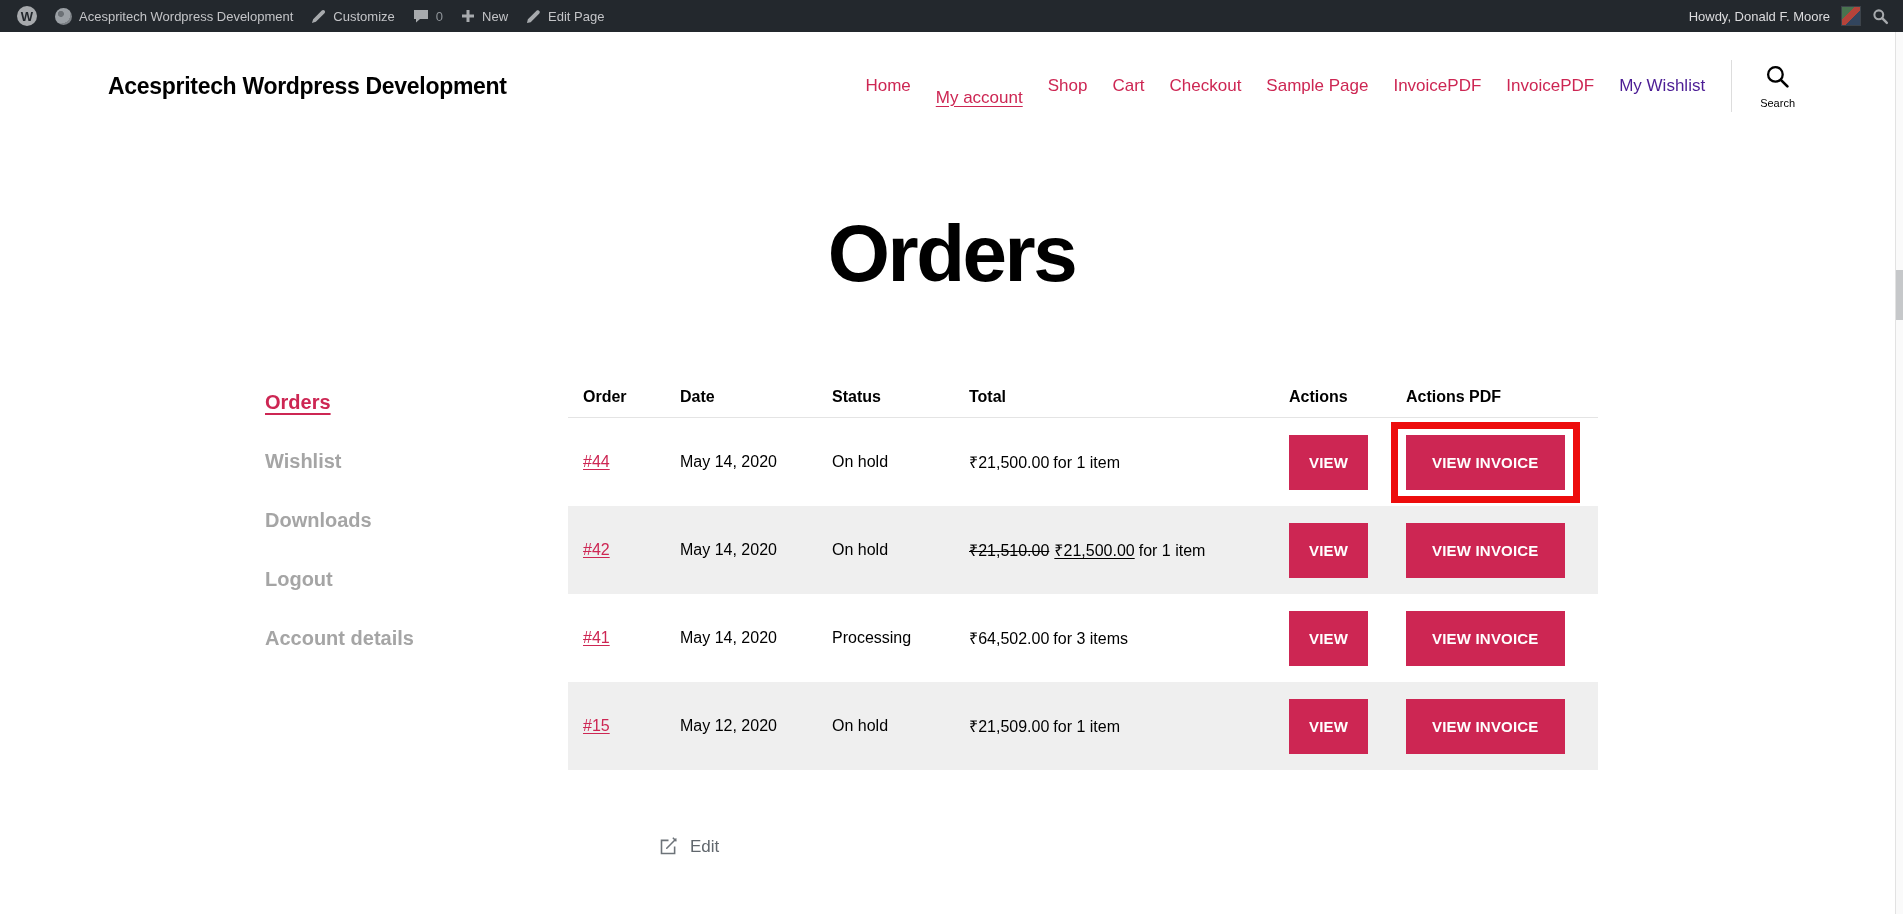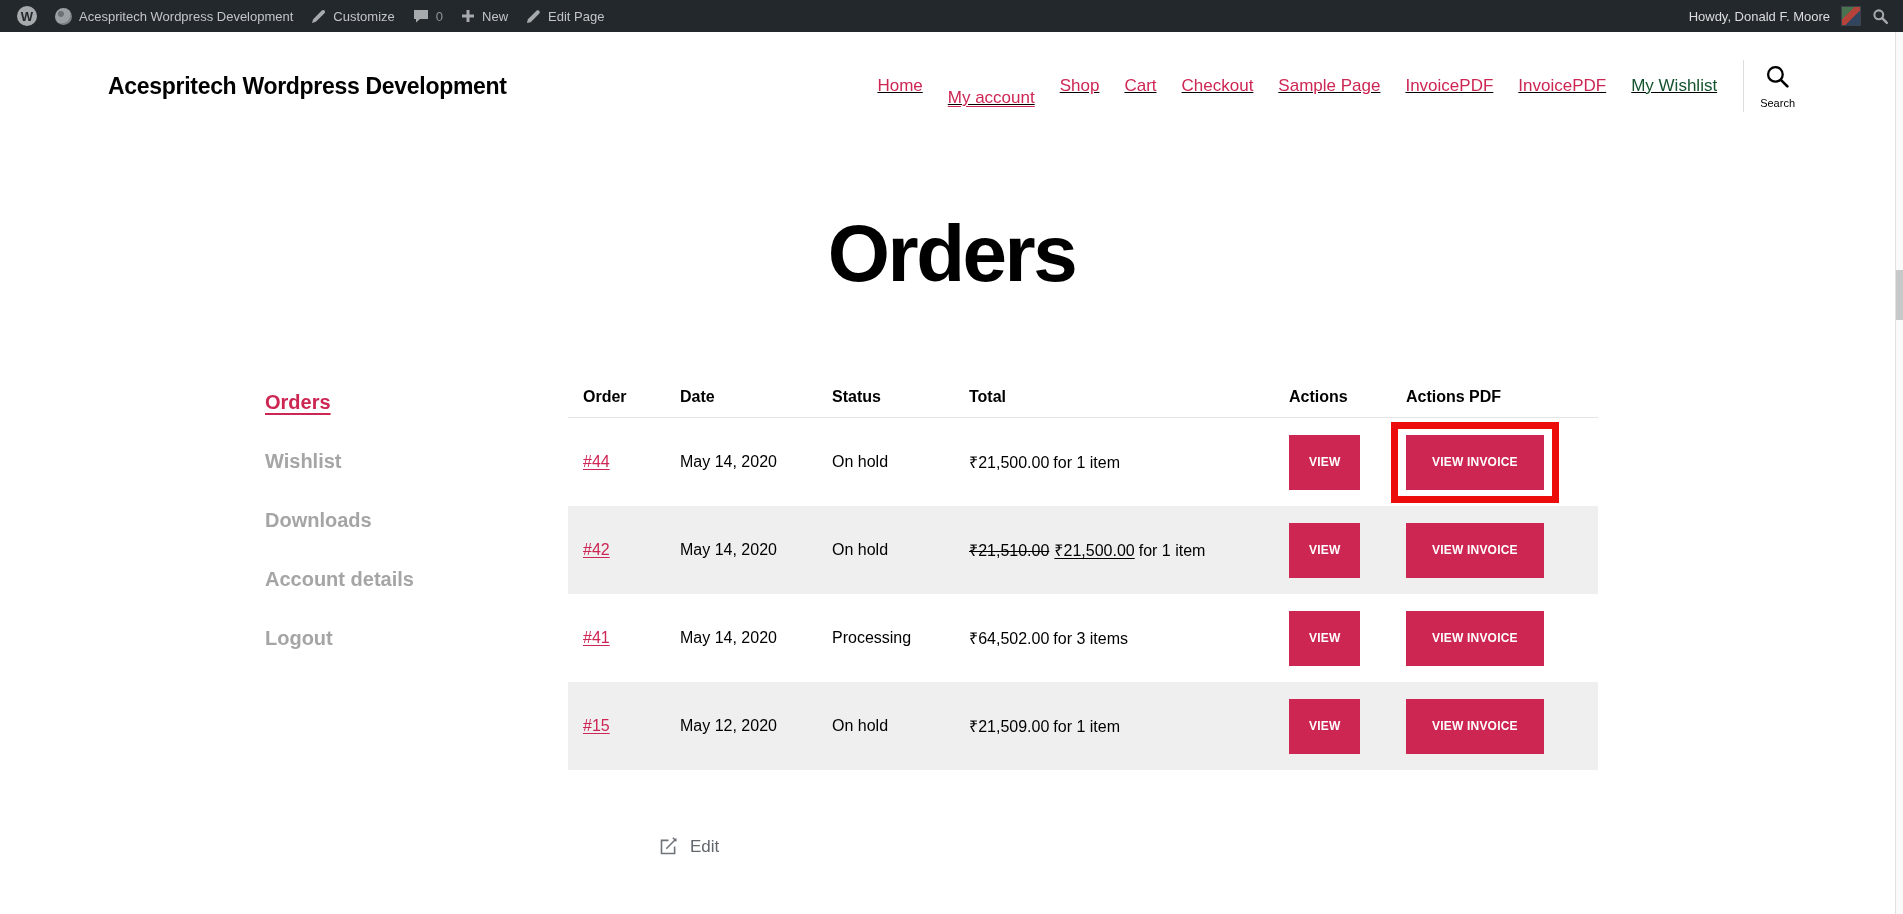--- a/index.html
+++ b/index.html
@@ -40,27 +40,27 @@
     background:linear-gradient(135deg,#49734f 0 35%,#b5433a 35% 60%,#32455e 60%);
     outline:1px solid #3c434a;
   }
 
   
   .site-header{
     position:absolute;top:32px;left:0;right:0;height:108px;background:#fff;
     display:flex;align-items:center;padding:0 108px;
   }
   .site-title{margin:0;font-size:23px;font-weight:bold;letter-spacing:-0.3px;color:#000;white-space:nowrap;cursor:pointer;}
-  .main-nav{margin-left:auto;display:flex;align-items:center;gap:25px;font-size:17px;text-decoration:underline;}
+  .main-nav{margin-left:auto;display:flex;align-items:center;gap:25px;font-size:17px;}
   .main-nav a{color:var(--accent);text-decoration:none;white-space:nowrap;}
   .main-nav a.current{text-decoration:underline;text-underline-offset:3px;margin-top:24px;}
-  .main-nav a.plain{color:#14532d;}
+  .main-nav a.plain{color:#4c1d95;}
   .header-search{
     display:flex;flex-direction:column;align-items:center;justify-content:center;gap:8px;
-    margin-left:26px;padding-left:16px;border-left:1px solid #ddd;height:52px;cursor:pointer;
+    margin-left:26px;padding-left:28px;border-left:1px solid #ddd;height:52px;cursor:pointer;
   }
   .header-search .search-label{font-size:11px;color:#000;}
 
   
   .page-title{
     position:absolute;top:208px;left:0;width:100%;margin:0;text-align:center;
     font-size:80px;font-weight:bold;letter-spacing:-2.5px;color:#000;
   }
   .content{position:absolute;top:388px;left:265px;display:flex;}
   .account-nav{width:303px;padding-top:2px;}
@@ -78,21 +78,21 @@
   }
   .t-head{font-size:16px;font-weight:bold;padding-bottom:11px;border-bottom:1px solid #e4e4e4;align-items:end;}
   .t-row{height:88px;font-size:16px;}
   .t-row.stripe{background:var(--stripe);}
   .order-link{color:var(--accent);text-decoration:underline;text-underline-offset:2px;}
   .total-cell del{color:#000;margin-right:5px;}
   .total-cell .amount.ins{text-decoration:underline;text-underline-offset:2px;}
   .total-cell .suffix{margin-left:4px;}
   .btn{
     display:inline-block;background:var(--accent);color:#fff;border:none;cursor:pointer;
-    font-family:inherit;font-size:12px;font-weight:bold;letter-spacing:0.2px;
+    font-family:inherit;font-size:15px;font-weight:bold;letter-spacing:0.2px;
     padding:19px 20px;line-height:17px;white-space:nowrap;
   }
   .btn-invoice{padding:19px 26px;}
   .hl-wrap{
     display:inline-block;border:7px solid var(--hl);padding:6px 8px;
     margin:-13px 0 -13px -15px;line-height:0;
   }
 
   
   .edit-link{
@@ -173,22 +173,22 @@
   </div>
 </header>
 
 <h1 class="page-title">Orders</h1>
 
 <div class="content">
   <aside class="account-nav">
       <a href="#" class="active">Orders</a>
       <a href="#">Wishlist</a>
       <a href="#">Downloads</a>
+      <a href="#">Logout</a>
       <a href="#">Account details</a>
-      <a href="#">Logout</a>
     </aside>
   <div class="orders-table">
     <div class="t-head">
         <span>Order</span>
         <span>Date</span>
         <span>Status</span>
         <span>Total</span>
         <span>Actions</span>
         <span>Actions PDF</span>
       </div>

